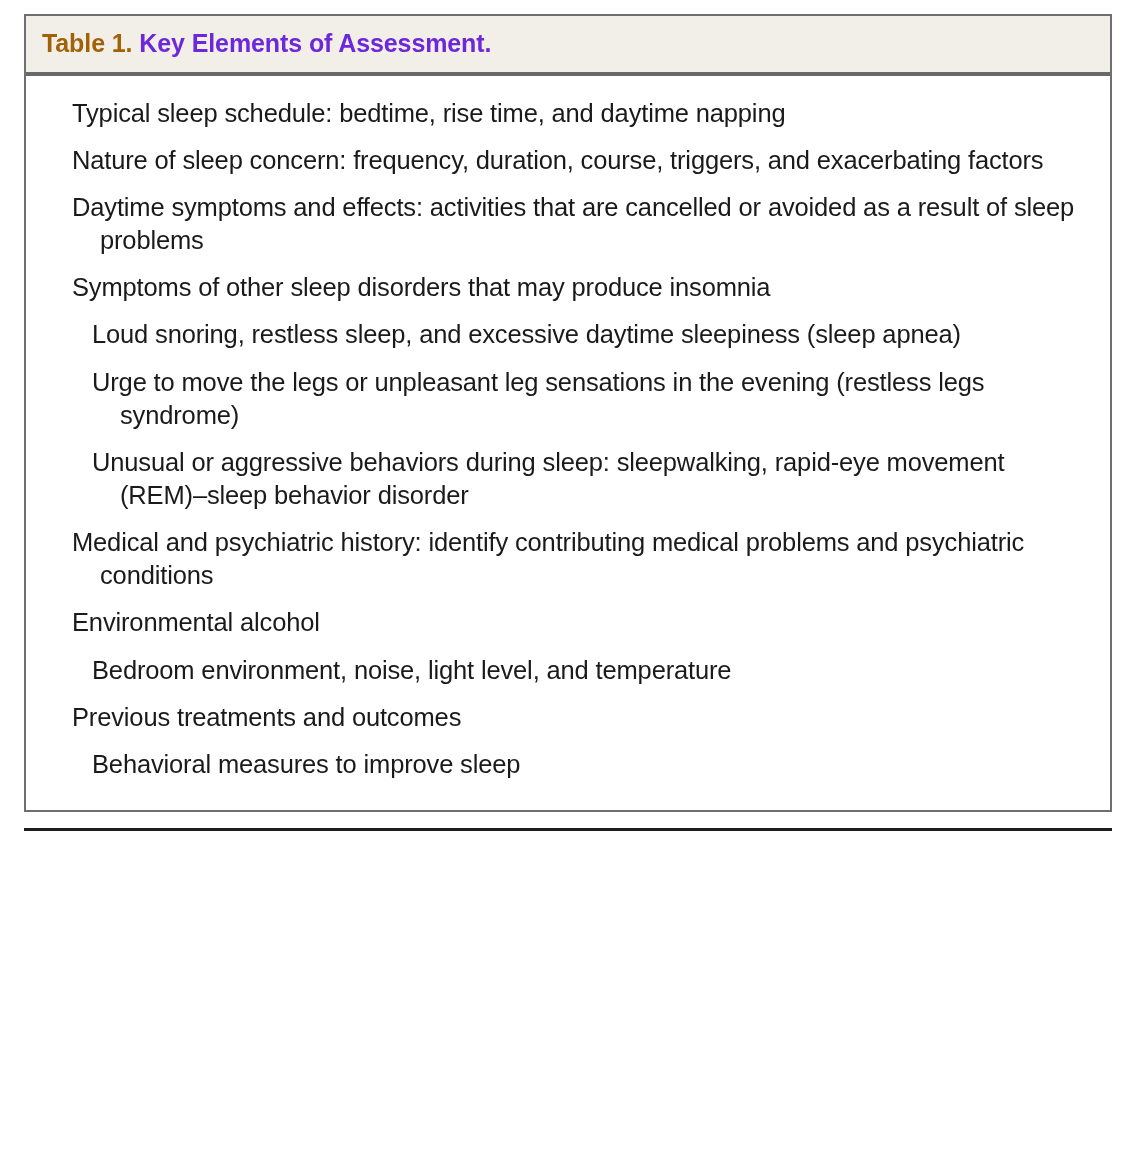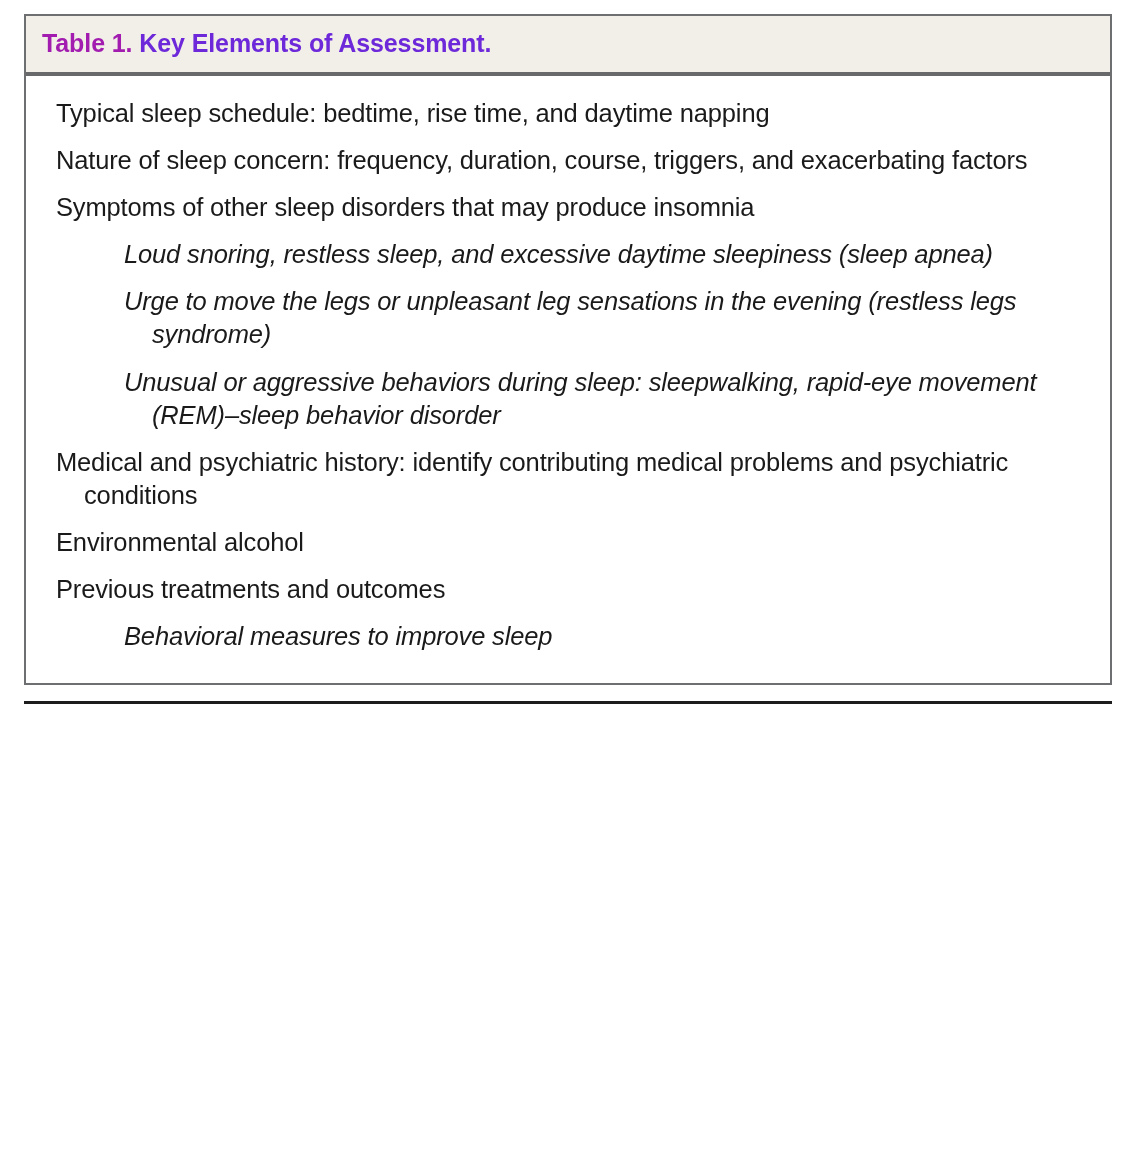--- a/index.html
+++ b/index.html
@@ -35,21 +35,21 @@
     background: #f2efe8;
     border-bottom: 4px solid #67696b;
     padding: 13px 16px 14px 16px;
     font-size: 25px;
     font-weight: bold;
     letter-spacing: -0.1px;
     color: #141414;
     line-height: 1.15;
   }
   .caption-label {
-    color: #a21caf;
+    color: #a16207;
     font-weight: bold;
   }
   .caption-title {
     color: #6d28d9;
     font-weight: bold;
   }
 
   
   .table-body {
     padding: 14px 14px 22px 14px;
@@ -61,31 +61,30 @@
     color: #1a1a1a;
     letter-spacing: -0.15px;
     margin: 0;
     padding: 7px 0 7px 0;
   }
 
   
   .row.lvl0 {
     padding-left: 28px;
     text-indent: -28px;
-    margin-left: 16px;
+    margin-left: 32px;
     margin-right: 6px;
   }
 
   
   .row.lvl1 {
     padding-left: 28px;
     text-indent: -28px;
-    margin-left: 84px;
+    margin-left: 52px;
     margin-right: 6px;
-    font-style: italic;
   }
 
   
   .bottom-rule {
     width: 1088px;
     height: 0;
     border-top: 3px solid #1d1d1d;
     margin-top: 16px;
   }
 </style>
@@ -97,26 +96,28 @@
   <div class="table-frame">
 
     <div class="table-caption">
       <span class="caption-label">Table 1. </span><span class="caption-title">Key Elements of Assessment.</span>
     </div>
 
     <div class="table-body">
 
     <div class="row lvl0">Typical sleep schedule: bedtime, rise time, and daytime napping</div>
         <div class="row lvl0">Nature of sleep concern: frequency, duration, course, triggers, and exacerbating factors</div>
+        <div class="row lvl0">Daytime symptoms and effects: activities that are cancelled or avoided as a result of sleep problems</div>
         <div class="row lvl0">Symptoms of other sleep disorders that may produce insomnia</div>
         <div class="row lvl1">Loud snoring, restless sleep, and excessive daytime sleepiness (sleep apnea)</div>
         <div class="row lvl1">Urge to move the legs or unpleasant leg sensations in the evening (restless legs syndrome)</div>
         <div class="row lvl1">Unusual or aggressive behaviors during sleep: sleepwalking, rapid-eye movement (REM)–sleep behavior disorder</div>
         <div class="row lvl0">Medical and psychiatric history: identify contributing medical problems and psychiatric conditions</div>
         <div class="row lvl0">Environmental alcohol</div>
+        <div class="row lvl1">Bedroom environment, noise, light level, and temperature</div>
         <div class="row lvl0">Previous treatments and outcomes</div>
         <div class="row lvl1">Behavioral measures to improve sleep</div>
       </div>
 
   </div>
 
   <div class="bottom-rule"></div>
 
 </div>
 

